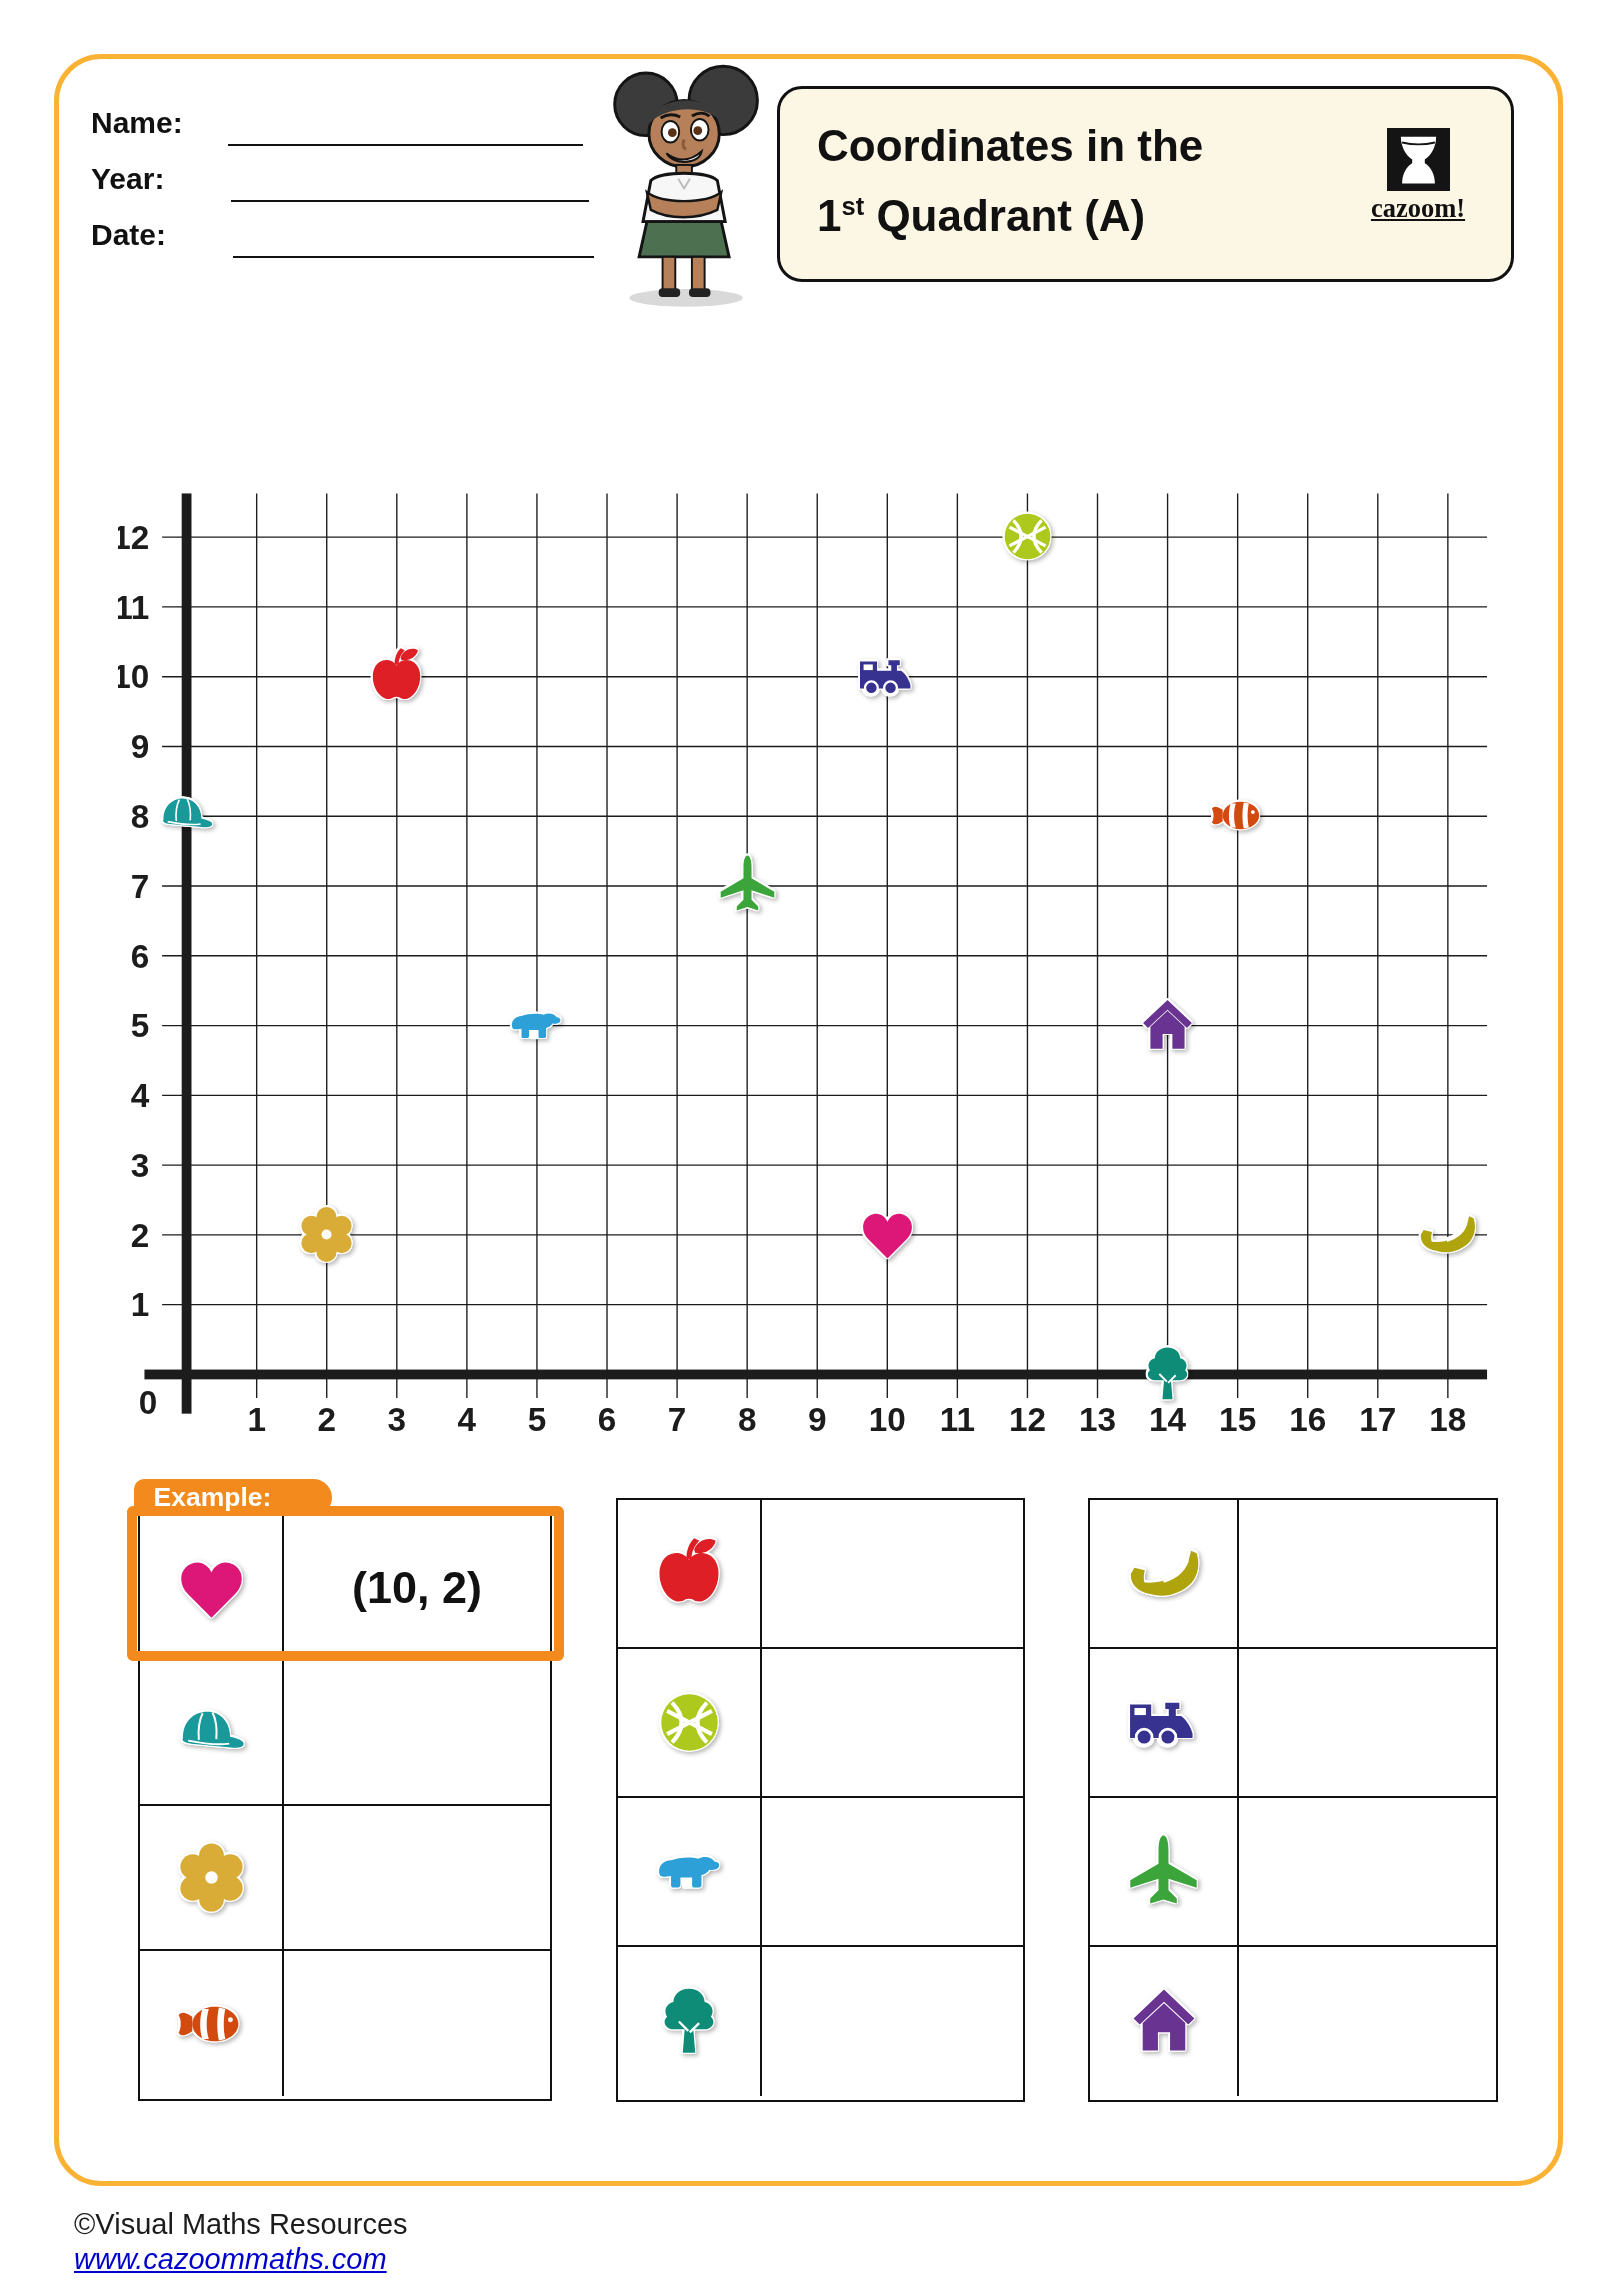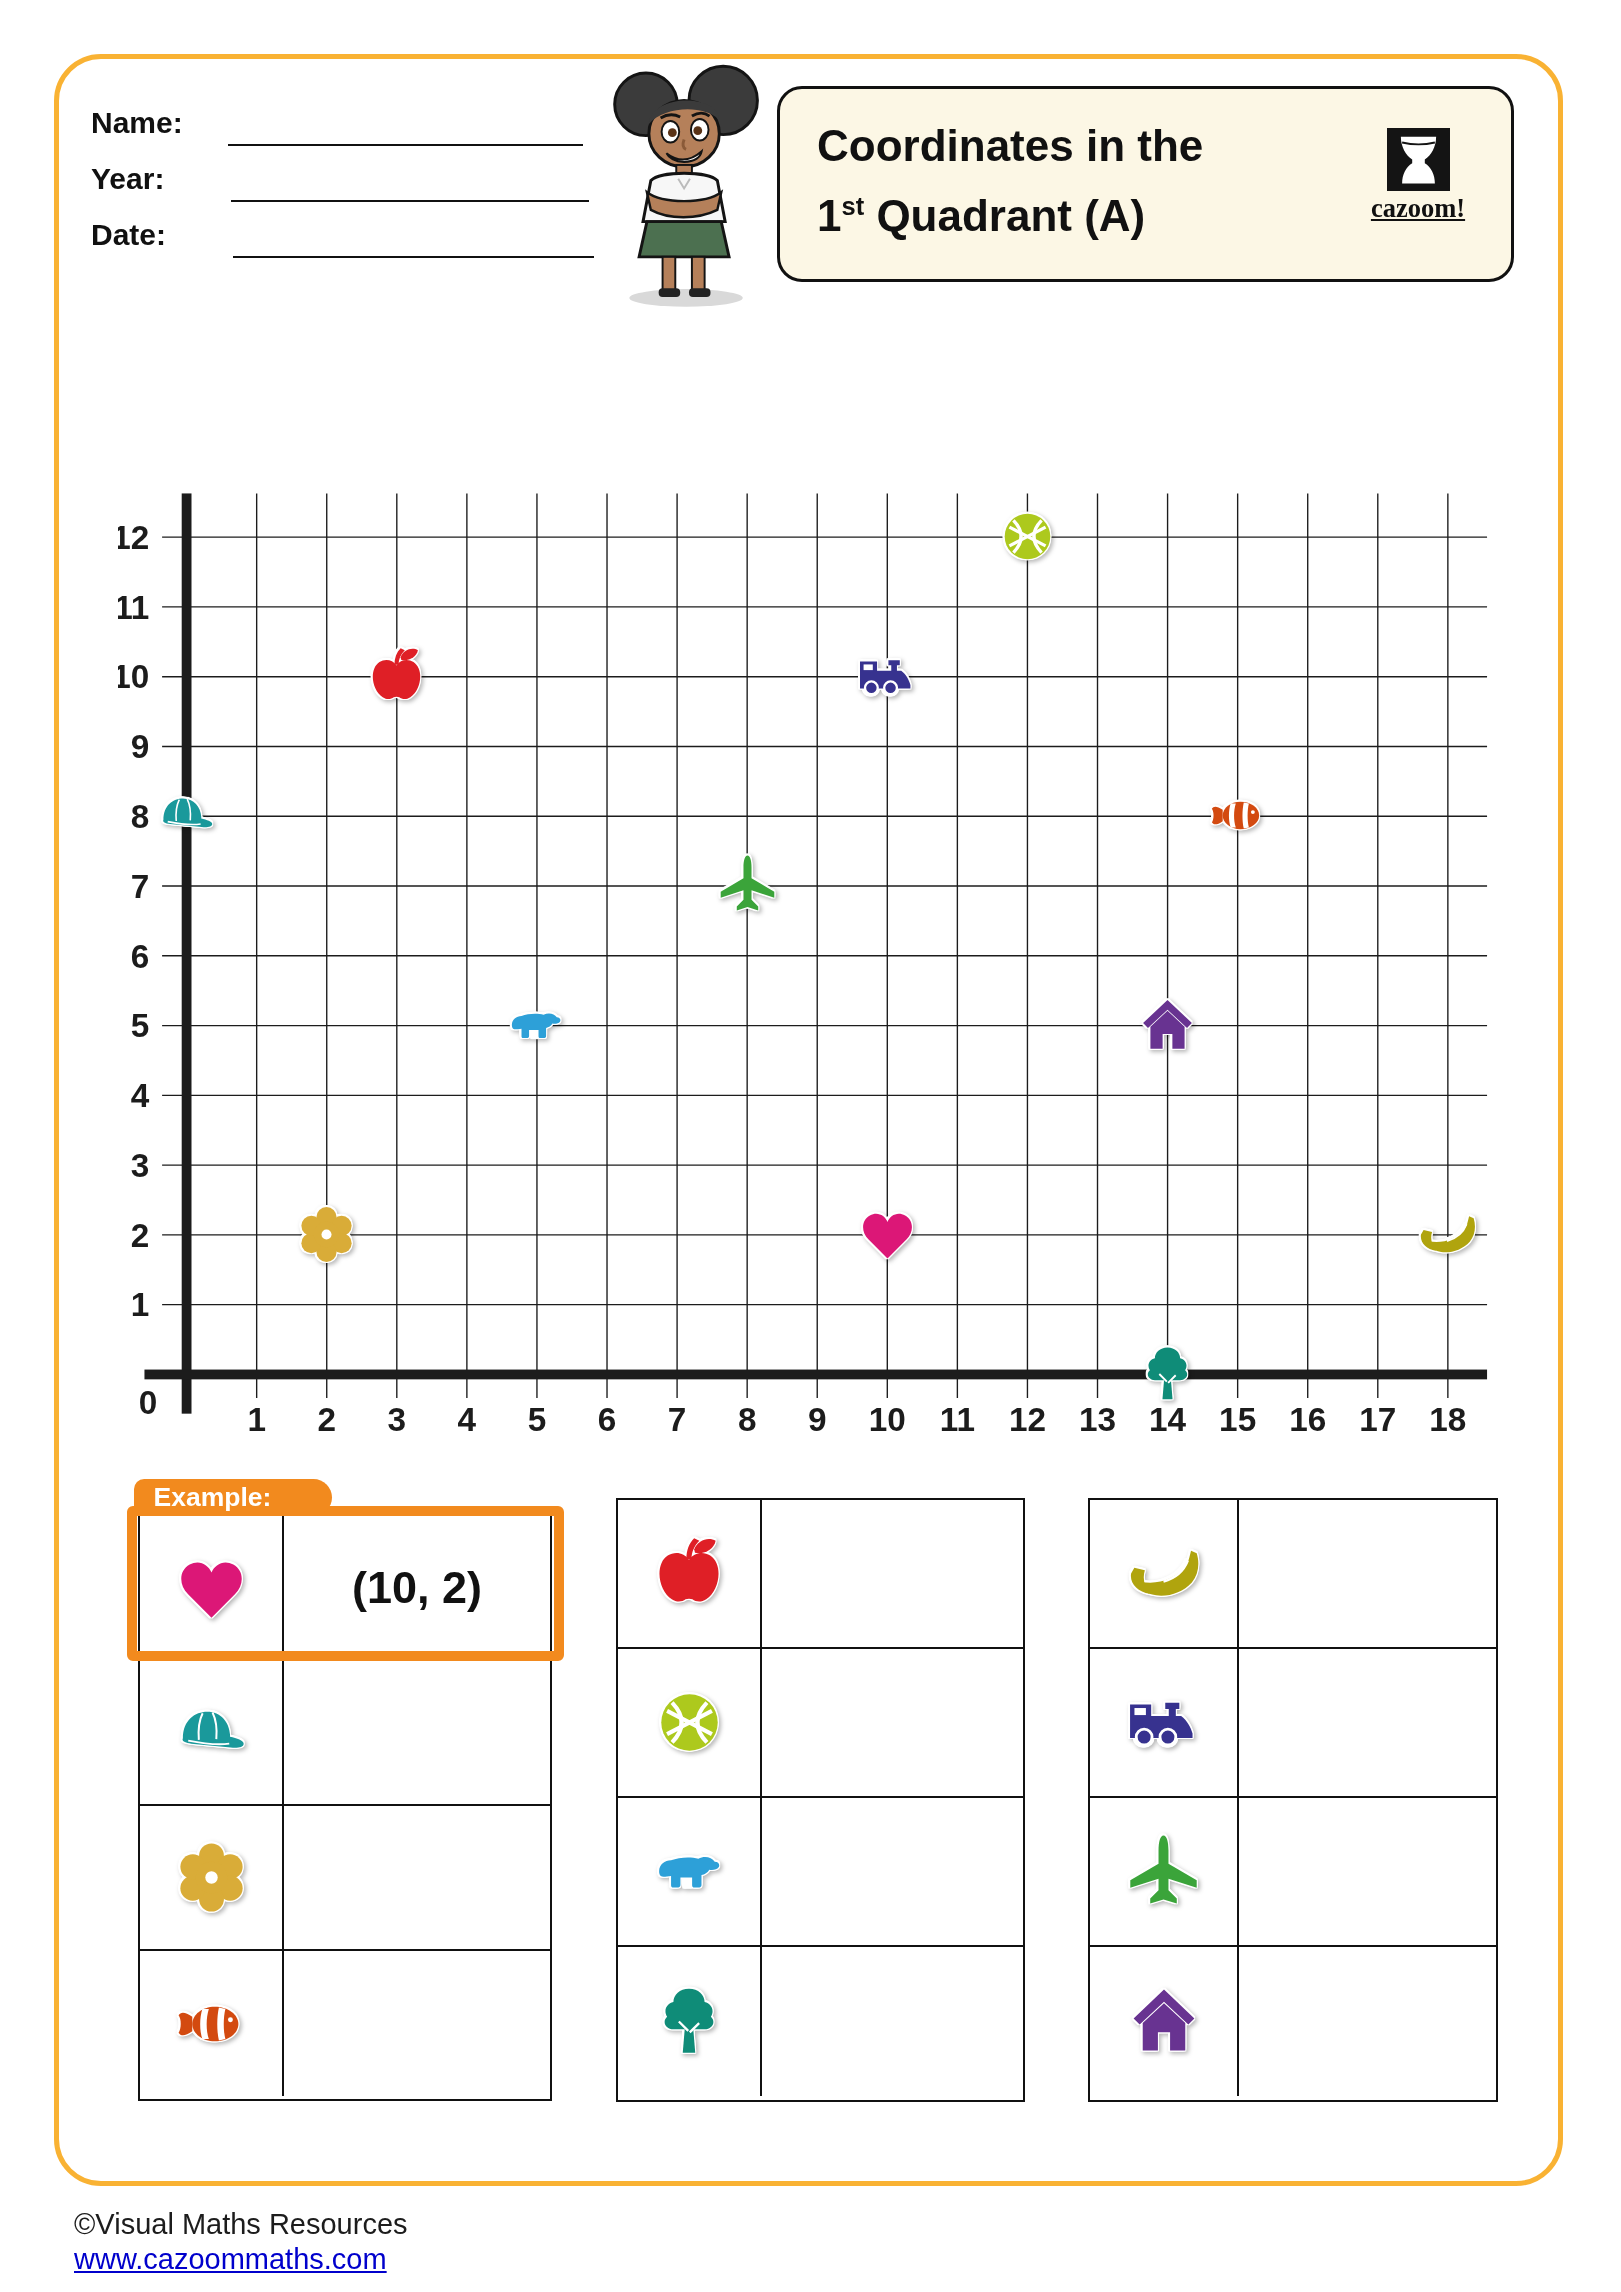--- a/index.html
+++ b/index.html
@@ -45,21 +45,21 @@
   .tcell-ans .ans-text{font-weight:bold;font-size:45px;color:#111;}
   .tbl-sym{position:static;flex:0 0 auto;}
   
   #example-border{position:absolute;left:127px;top:1506px;width:437px;height:155px;
                   border:10.8px solid #f28a1e;border-radius:5.9px;box-sizing:border-box;pointer-events:none;z-index:5;}
   #example-tab{position:absolute;left:134px;top:1479px;width:198px;height:37px;background:#f28a1e;
                border-radius:11.8px 21.6px 21.6px 0;color:#fff;font-weight:bold;font-size:26.5px;
                line-height:37px;padding-left:19.6px;box-sizing:border-box;z-index:6;}
   
   #copyright{position:absolute;left:74px;top:2208px;font-size:29px;color:#1c1c1c;}
-  #weblink{position:absolute;left:74px;top:2243px;font-size:29px;color:#0000cc;text-decoration:underline;}
+  #weblink{position:absolute;left:74px;top:2243px;font-size:29px;color:#0000cc;text-decoration:underline;font-style:italic;}
   #doctitle{position:absolute;right:120px;top:2243px;font-size:29px;color:#2b2b2b;}
   
   #girl{position:absolute;left:600px;top:61px;width:176px;height:247px;}
 </style>
 </head>
 <body>
 
 <svg width="0" height="0" style="position:absolute" aria-hidden="true">
   <defs>
     <symbol id="s-heart" viewBox="0 0 100 100">

